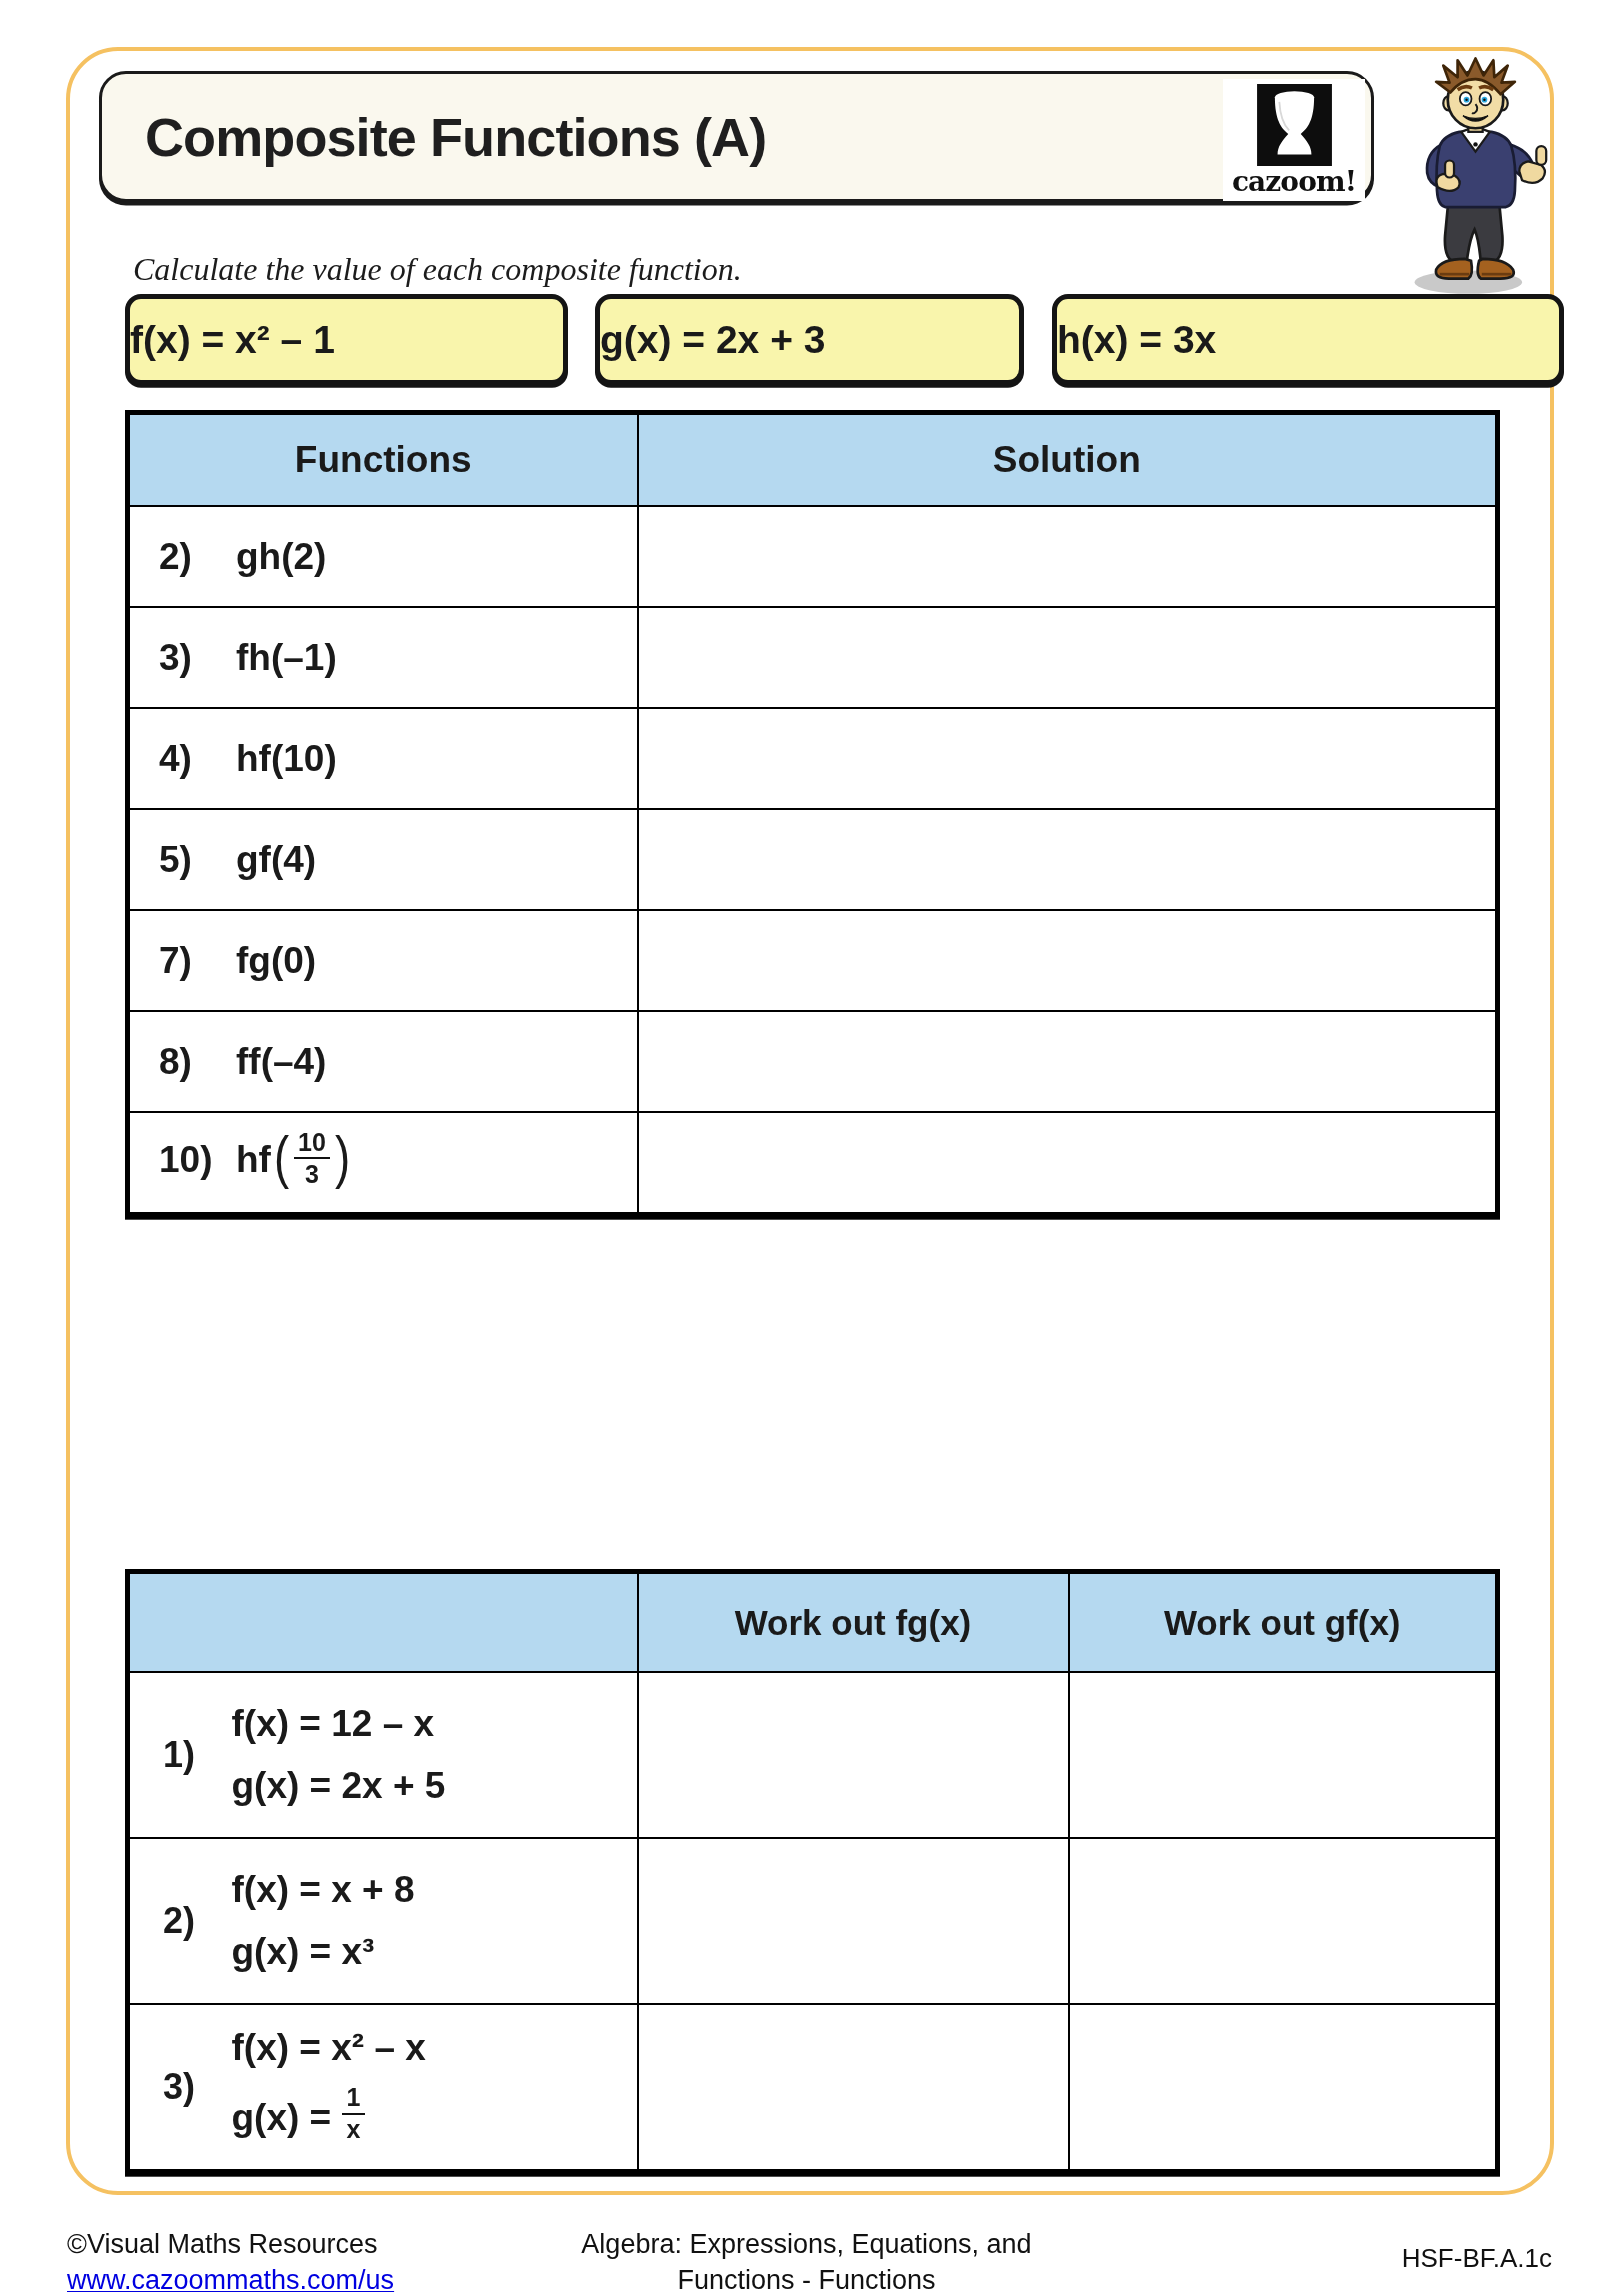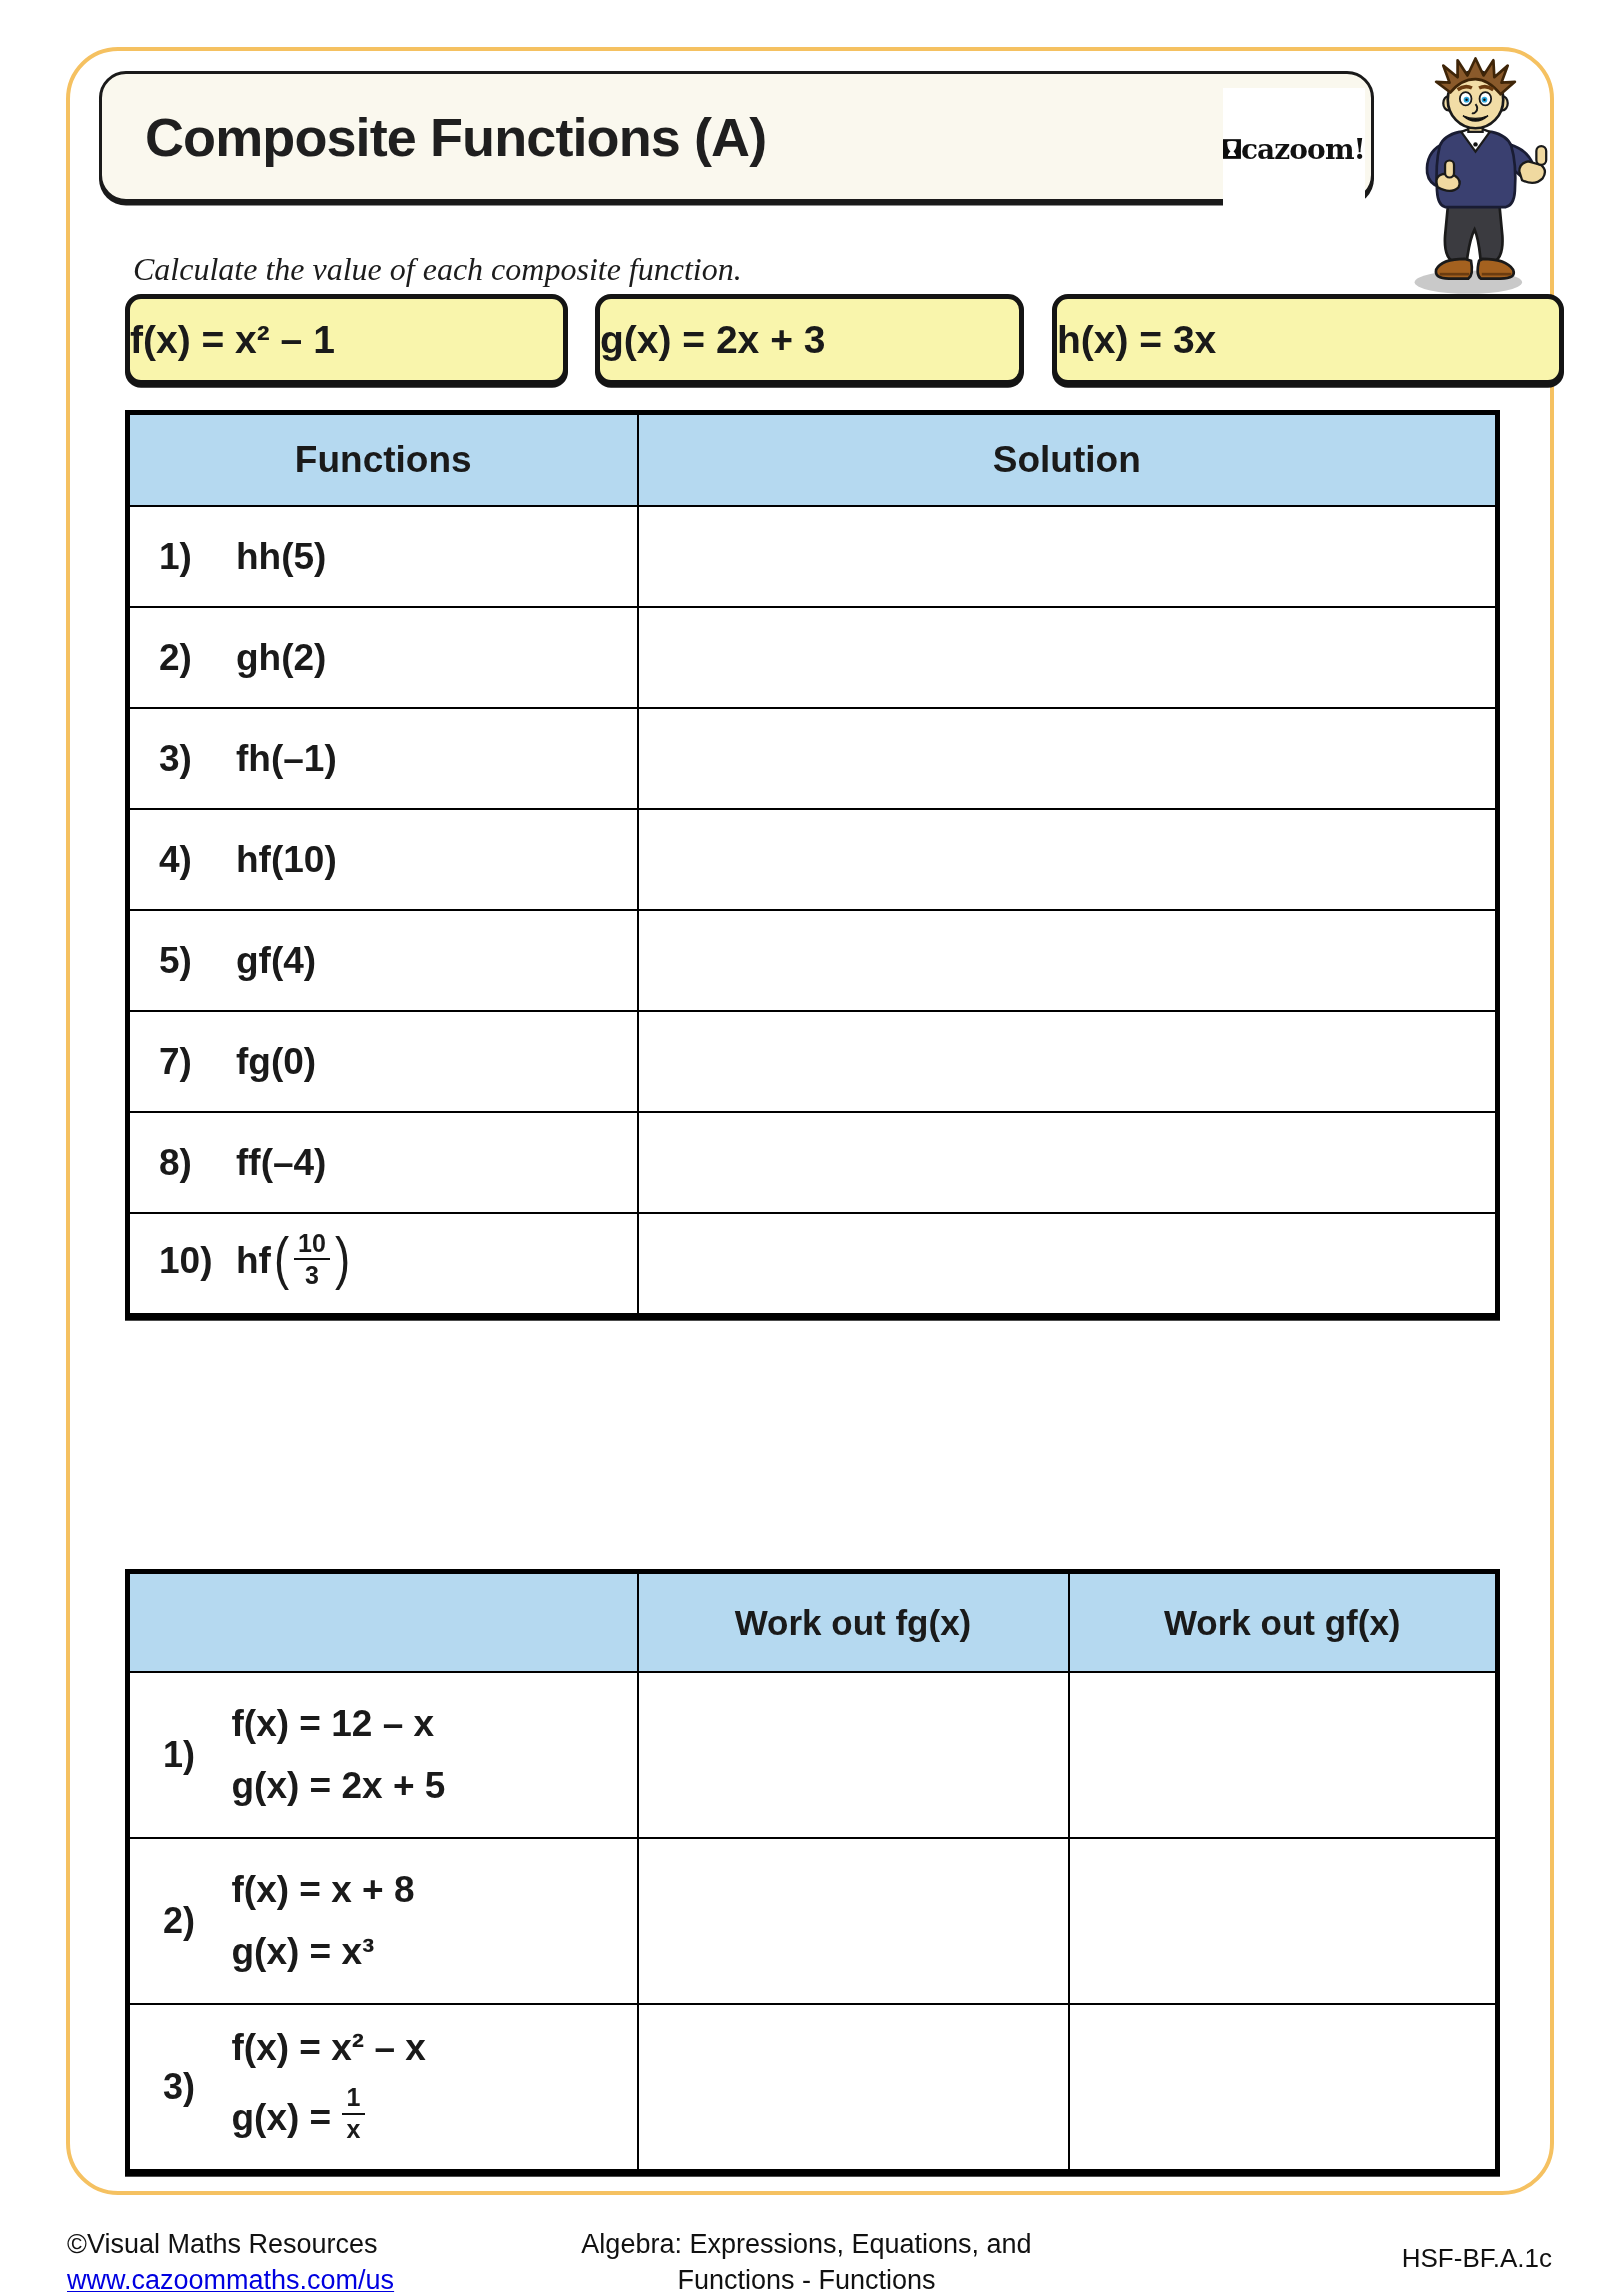--- a/index.html
+++ b/index.html
@@ -23,21 +23,21 @@
     position:absolute;left:99px;top:71px;width:1275px;height:131px;box-sizing:border-box;
     background:#faf8ee;border:3.6px solid #1a1a1a;border-radius:27px;
     display:flex;align-items:center;padding-left:43px;
     box-shadow:0 3.6px 0 #1a1a1a;
   }
   .title-box h1{
     margin:0;font-size:54px;font-weight:700;letter-spacing:-0.9px;color:#1f1f1f;
   }
   .logo{
     position:absolute;left:1223px;top:79px;width:142px;height:122px;background:#ffffff;
-    display:flex;flex-direction:row;align-items:center;justify-content:flex-start;margin-top:9px;
+    display:flex;flex-direction:column;align-items:center;justify-content:center;
   }
   .logo .logo-word{
     font-family:"DejaVu Serif", serif;font-weight:700;font-size:28px;line-height:1;
     letter-spacing:-0.9px;color:#111;margin-top:1.8px;
   }
   .mascot{position:absolute;left:1386px;top:54px;width:179px;height:247px;}
   
   .instruction{
     position:absolute;left:133px;top:219px;
     font-family:"Liberation Serif", serif;font-style:italic;font-size:32px;color:#1c1c1c;
@@ -168,26 +168,20 @@
 
 <table class="tbl1">
   <colgroup>
       <col style="width:510px">
       <col>
     </colgroup>
   <tbody>
       <tr>
     <th class="hdr">Functions</th>
     <th class="hdr">Solution</th>
-  </tr>
-  <tr>
-    <td class="func">
-      <span class="qnum">1)</span><span class="expr">hh(5)</span>
-    </td>
-    <td></td>
   </tr>
   <tr>
     <td class="func">
       <span class="qnum">2)</span><span class="expr">gh(2)</span>
     </td>
     <td></td>
   </tr>
   <tr>
     <td class="func">
       <span class="qnum">3)</span><span class="expr">fh(–1)</span>

